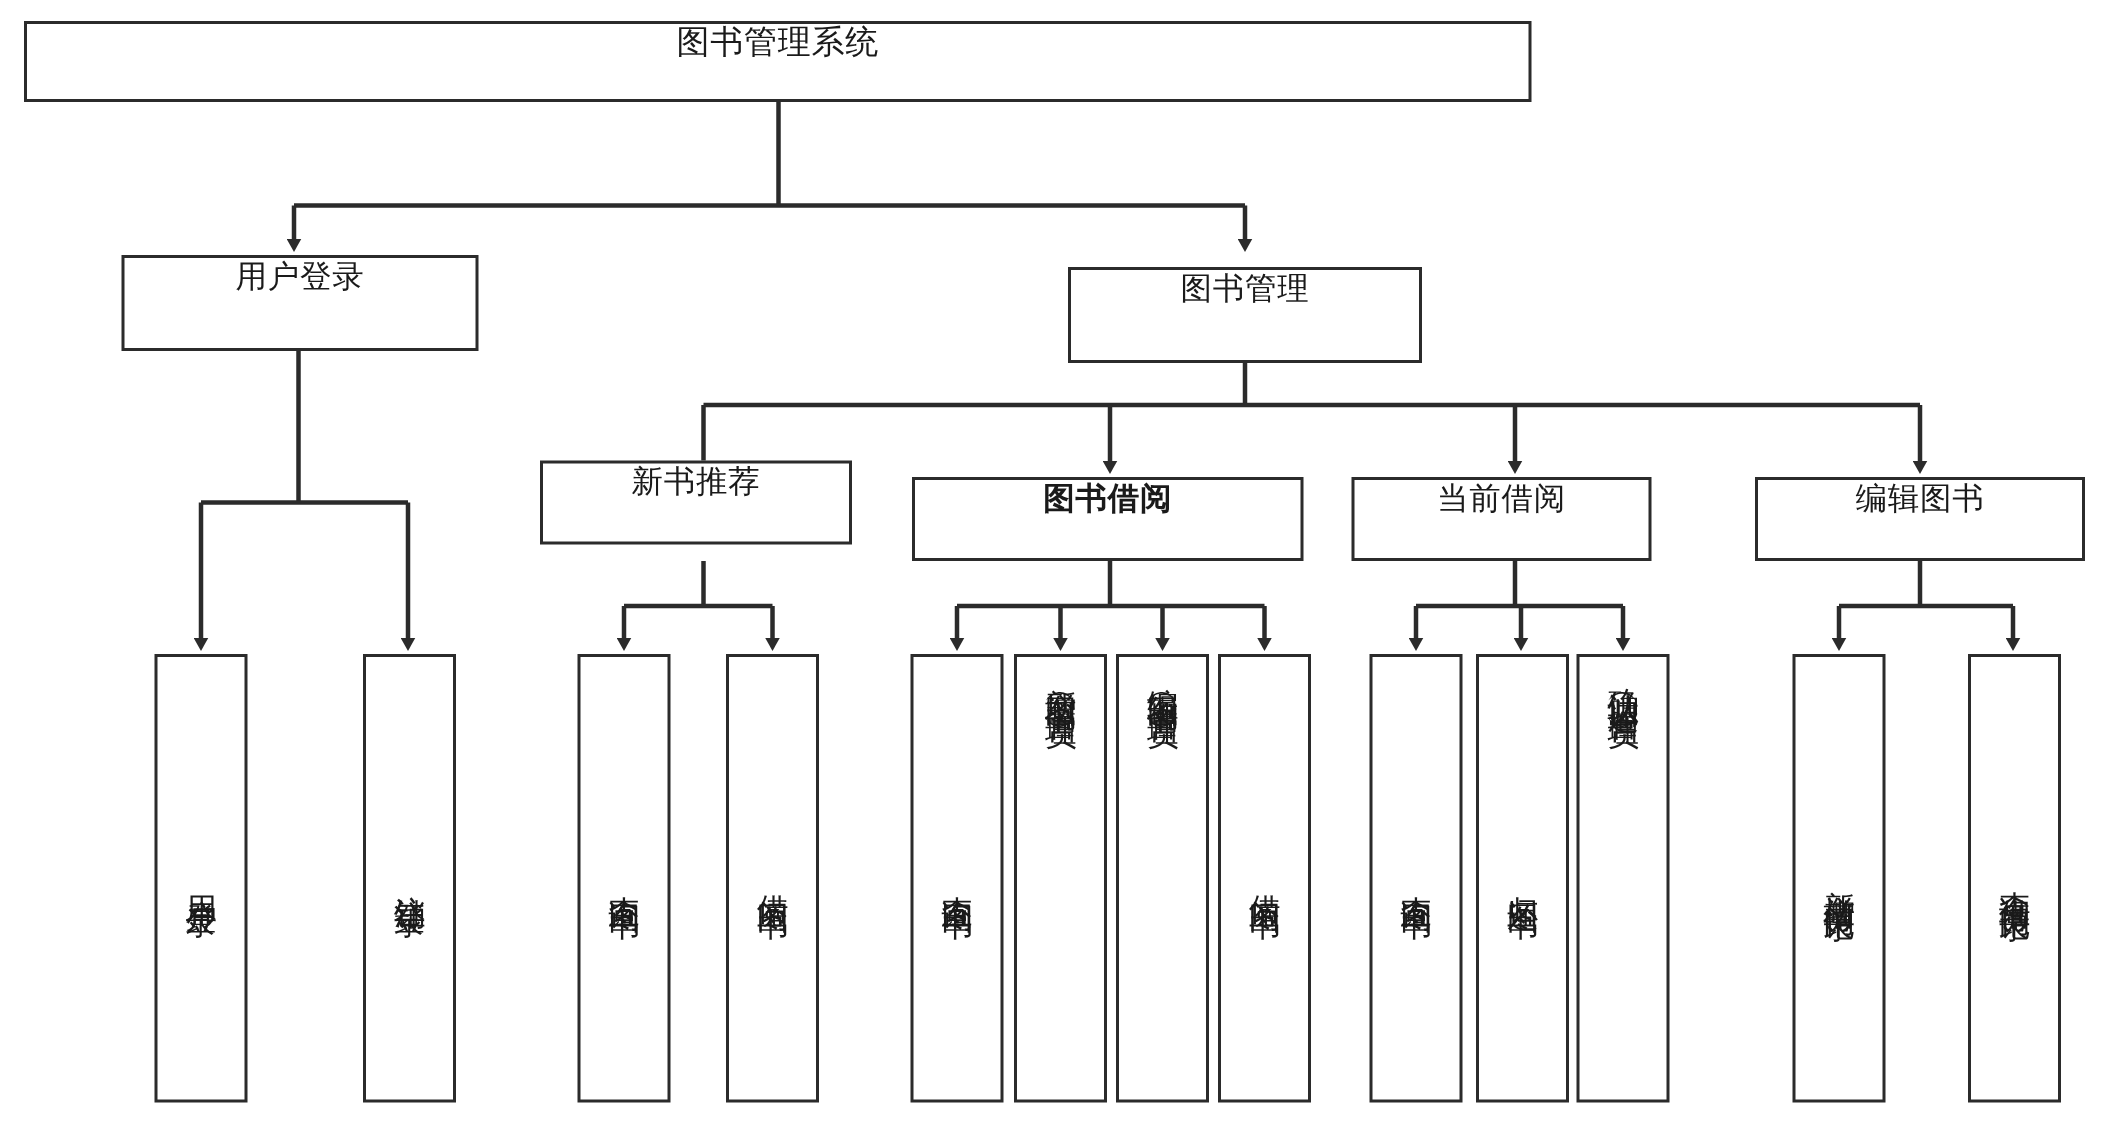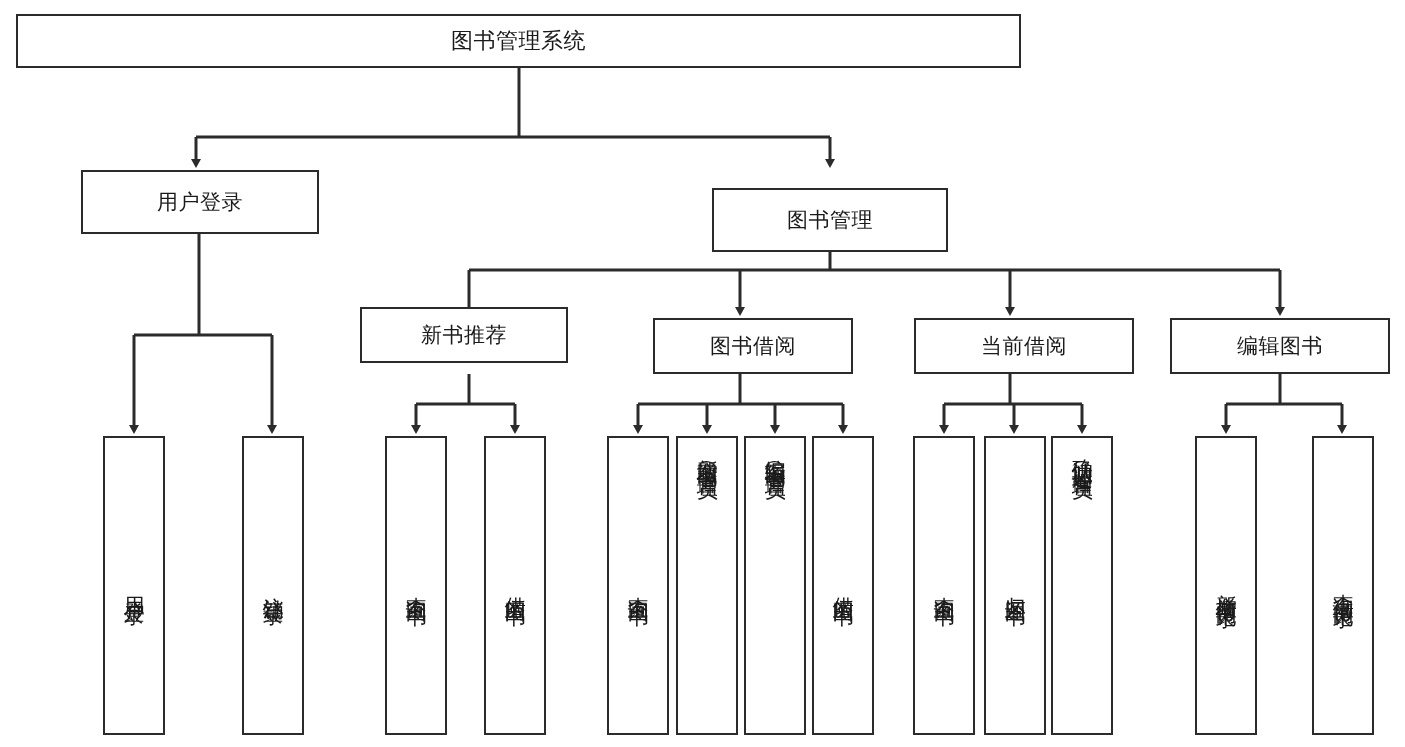--- a/index.html
+++ b/index.html
@@ -25,21 +25,20 @@
     width: 1405px;
     height: 747px;
     pointer-events: none;
   }
   .node {
     position: absolute;
     box-sizing: border-box;
     background: #ffffff;
     border: 2.5px solid #2b2b2b;
     display: flex;
-    align-items: center;
     justify-content: center;
     color: #1a1a1a;
   }
   .node-label {
     display: block;
     text-align: center;
     line-height: 1.18;
     letter-spacing: 0.5px;
   }
   
@@ -131,31 +130,31 @@
     </g>
   </svg>
 
   <div class="node horiz root" style="left: 16px; top: 14px; width: 1005px; height: 54px;">
     <span class="node-label">图书管理系统</span>
   </div>
 
   <div class="node horiz" style="left: 81px; top: 170px; width: 238px; height: 64px;">
     <span class="node-label">用户登录</span>
   </div>
-  <div class="node horiz" style="left: 712px; top: 188px; width: 236px; height: 64px;">
+  <div class="node horiz" style="left: 712px; top: 178px; width: 236px; height: 64px;">
     <span class="node-label">图书管理</span>
   </div>
 
   <div class="node horiz" style="left: 360px; top: 307px; width: 208px; height: 56px;">
     <span class="node-label">新书推荐</span>
   </div>
-  <div class="node horiz" style="left: 653px; top: 318px; width: 200px; height: 56px;">
+  <div class="node horiz" style="left: 608px; top: 318px; width: 261px; height: 56px; font-weight: bold;">
     <span class="node-label">图书借阅</span>
   </div>
-  <div class="node horiz" style="left: 901px; top: 318px; width: 220px; height: 56px; margin-left: 13px;">
+  <div class="node horiz" style="left: 901px; top: 318px; width: 200px; height: 56px;">
     <span class="node-label">当前借阅</span>
   </div>
   <div class="node horiz" style="left: 1170px; top: 318px; width: 220px; height: 56px;">
     <span class="node-label">编辑图书</span>
   </div>
 
   <div class="node vert centered" style="left: 103px; top: 436px; width: 62px; height: 299px;">
     <span class="node-label">用户登录</span>
   </div>
   <div class="node vert centered" style="left: 242px; top: 436px; width: 62px; height: 299px;">

